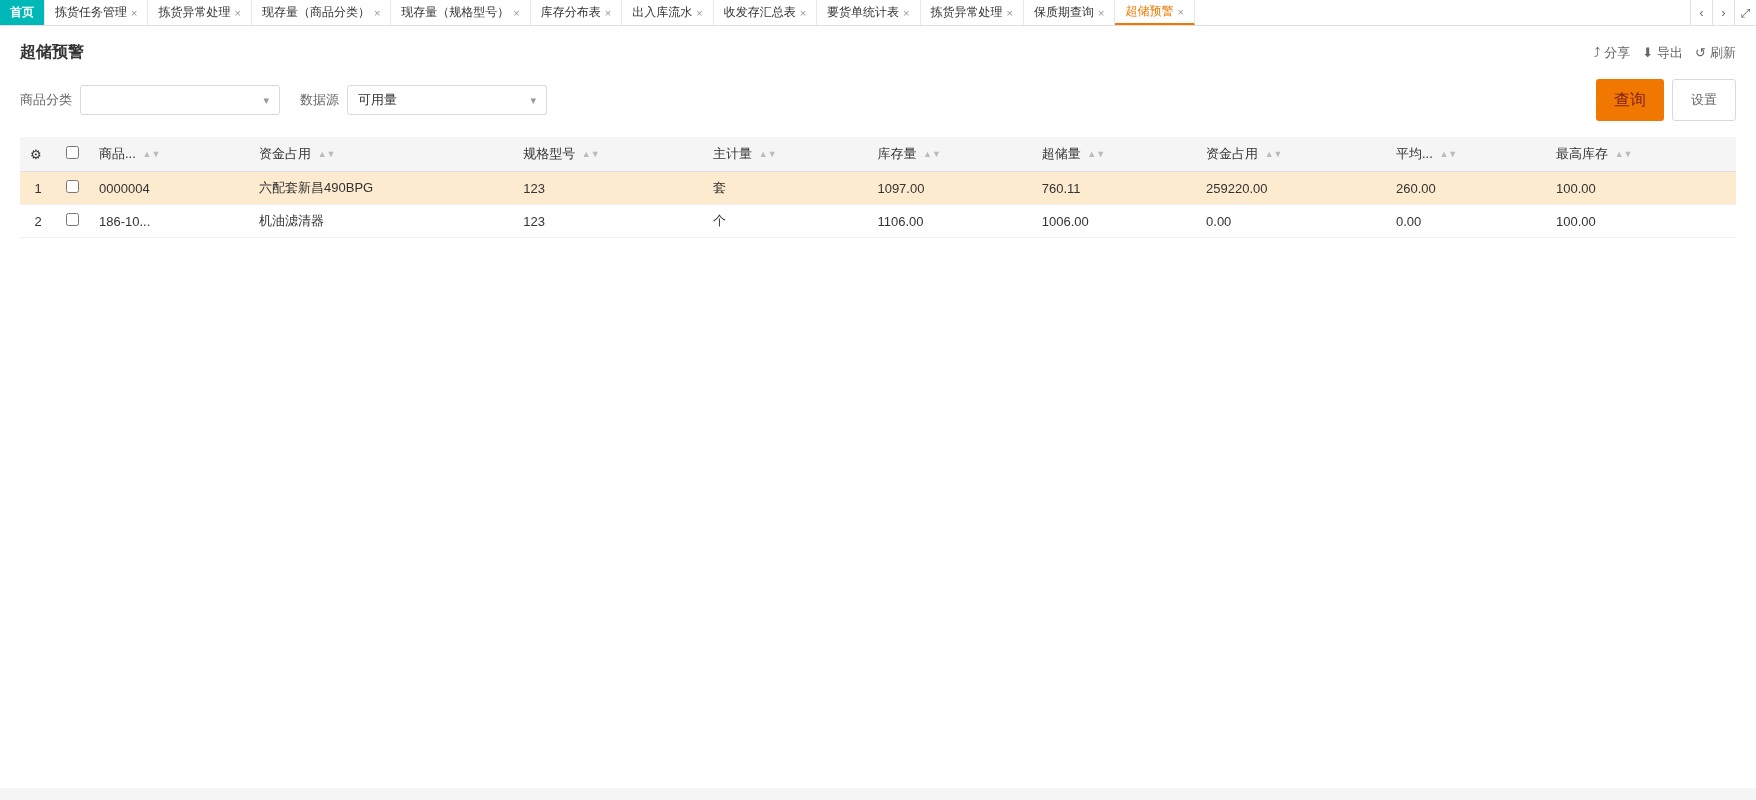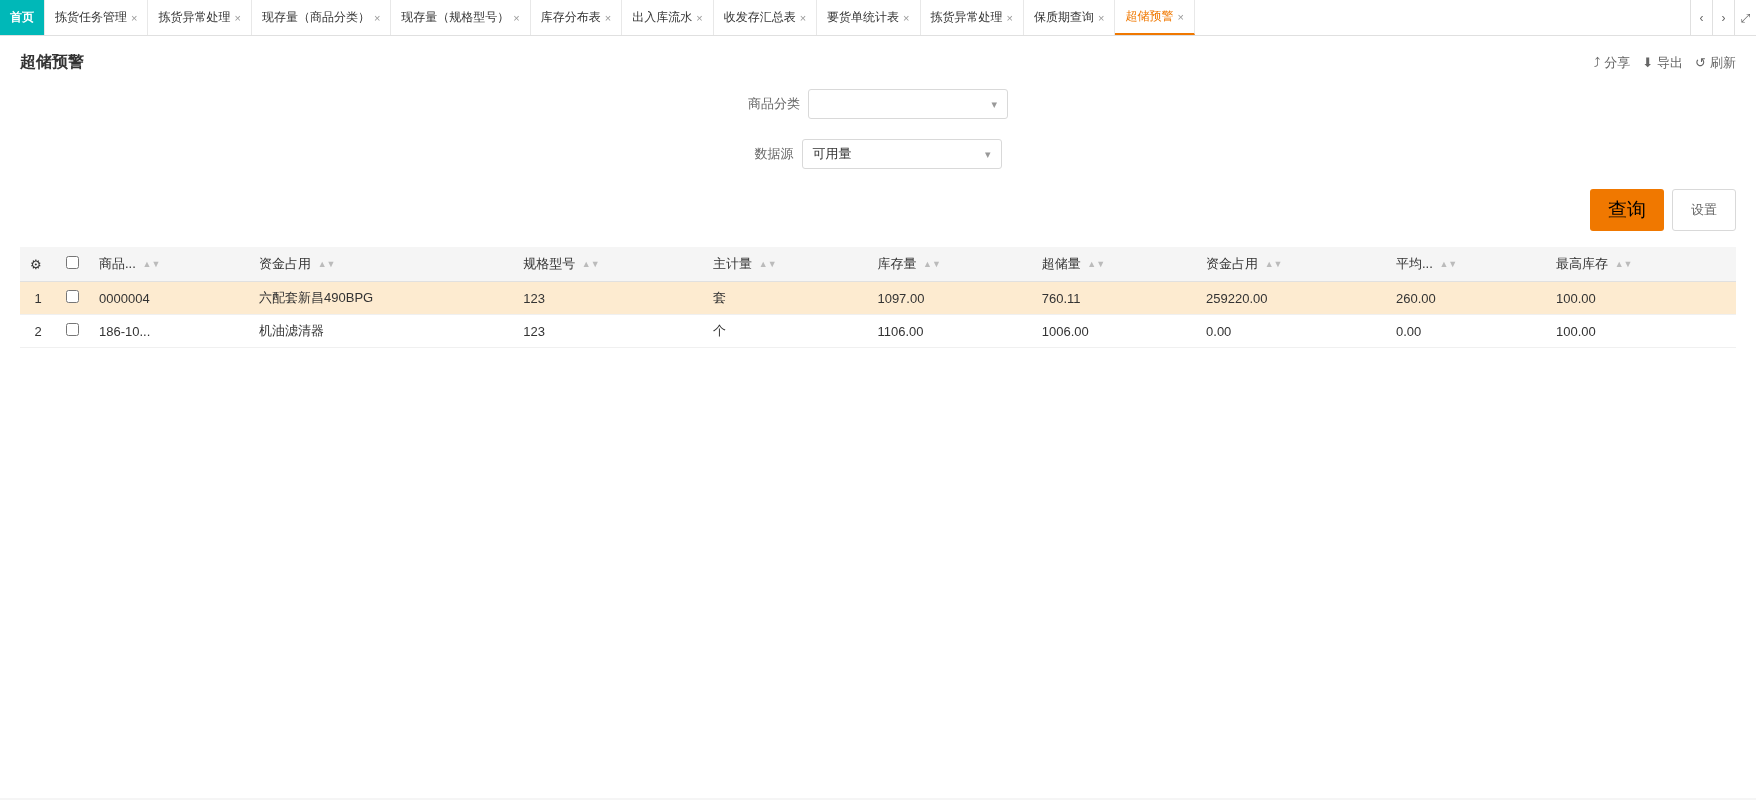--- a/index.html
+++ b/index.html
@@ -4,21 +4,21 @@
   <style>
     * { box-sizing: border-box; margin: 0; padding: 0; font-family: 'Microsoft YaHei', Arial, sans-serif; }
     body { background: #f5f5f5; font-size: 13px; color: #333; }
 
     
     .top-nav {
       display: flex;
       align-items: center;
       background: #fff;
       border-bottom: 1px solid #e0e0e0;
-      height: 36px;
+      height: 26px;
       overflow: hidden;
     }
     .nav-tab {
       display: flex;
       align-items: center;
       padding: 0 10px;
       height: 100%;
       white-space: nowrap;
       cursor: pointer;
       font-size: 12px;
@@ -90,21 +90,20 @@
       cursor: pointer;
       font-size: 13px;
     }
 
     
     .filter-row {
       display: flex;
       align-items: center;
       gap: 20px;
       margin-bottom: 16px;
-      flex-direction: column;
     }
     .filter-item {
       display: flex;
       align-items: center;
       gap: 8px;
     }
     .filter-label {
       color: #666;
       white-space: nowrap;
       font-size: 13px;
@@ -120,26 +119,26 @@
       min-width: 200px;
       justify-content: space-between;
       height: 30px;
       font-size: 13px;
     }
     .filter-select .arrow { color: #999; font-size: 11px; }
 
     
     .btn-query {
       background: #f07800;
-      color: #000000;
+      color: #7f1d1d;
       border: none;
       border-radius: 3px;
       padding: 6px 18px;
       cursor: pointer;
-      font-size: 19px;
+      font-size: 16px;
     }
     .btn-setting {
       background: #fff;
       color: #666;
       border: 1px solid #d9d9d9;
       border-radius: 3px;
       padding: 11px 18px;
       cursor: pointer;
       font-size: 13px;
     }

